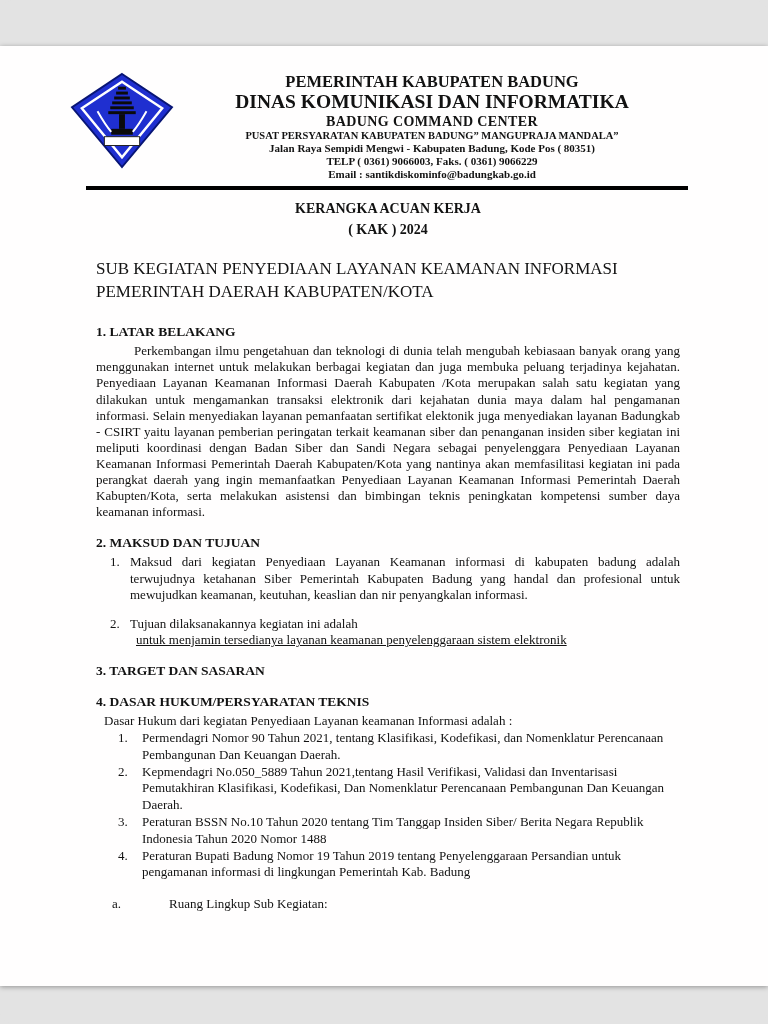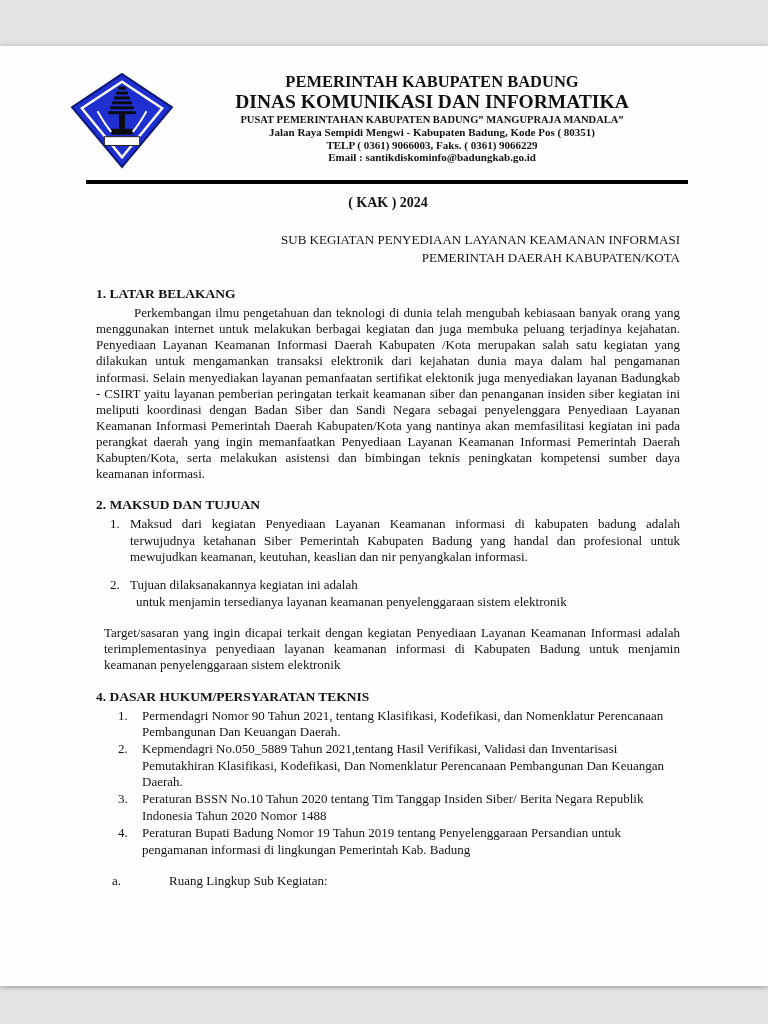--- a/index.html
+++ b/index.html
@@ -19,32 +19,32 @@
   .logo { position:absolute; left:-28px; top:0; width:108px; height:98px; }
   .lh-text { margin-left:88px; text-align:center; line-height:1.16; }
   .lh1 { font-weight:bold; font-size:16.5px; }
   .lh2 { font-weight:bold; font-size:19.5px; }
   .lh3 { font-weight:bold; font-size:14px; letter-spacing:.4px; }
   .lh4 { font-weight:bold; font-size:10.5px; }
   .lh5 { font-weight:bold; font-size:11px; }
   .rule { height:4px; background:#000; margin:6px -8px 0 -10px; border-bottom:1px solid #000; }
   
   .title-block { margin-top:8px; text-align:center; font-weight:bold; font-size:14px; line-height:1.5; }
-  .subject-block { margin-top:18px; text-align:right; font-size:13px; line-height:1.35; }
+  .subject-block { margin-top:18px; text-align:left; font-size:17px; line-height:1.35; }
   
   .sections { margin-top:20px; font-size:13px; }
   section { margin-top:15px; }
   h2 { font-size:13.5px; font-weight:bold; margin-bottom:3px; }
   .para { text-align:justify; line-height:1.24; }
   .indent-first { text-indent:38px; }
   .pad-l { padding-left:8px; }
   .li { display:flex; padding-left:14px; line-height:1.26; margin-top:2px; }
   .li .num { width:20px; flex:0 0 20px; }
   .li .txt { flex:1; text-align:justify; }
-  .li2-cont { padding-left:40px; line-height:1.26; }
+  .li2-cont { padding-left:40px; line-height:1.26;text-decoration:underline; }
   .law-li { display:flex; padding-left:22px; line-height:1.26; margin-top:1px; }
   .law-li .num { width:24px; flex:0 0 24px; }
   .law-li .txt { flex:1; }
   .scope-row { display:flex; padding-left:16px; line-height:1.3; margin-top:2px; }
   .scope-row .num { width:22px; flex:0 0 22px; }
   .scope-row .label { width:190px; flex:0 0 190px;text-align:right; }
   .scope-row .sep { width:16px; flex:0 0 16px; text-align:left; }
   .scope-row .val { width:345px; flex:0 0 345px; }
 </style>
 </head>
@@ -69,30 +69,32 @@
             <rect x="44" y="58" width="22" height="6"></rect>
           </g>
           <path d="M30,40 Q38,54 44,61" stroke="#ffffff" fill="none" stroke-width="2"></path>
           <path d="M80,40 Q72,54 66,61" stroke="#ffffff" fill="none" stroke-width="2"></path>
           <rect x="37" y="66" width="36" height="9" fill="#ffffff" stroke="#222222" stroke-width="1"></rect>
         </svg>
       </div>
       <div class="lh-text">
         <div class="lh1">PEMERINTAH KABUPATEN BADUNG</div>
         <div class="lh2">DINAS KOMUNIKASI DAN INFORMATIKA</div>
-        <div class="lh4">PUSAT PEMERINTAHAN KABUPATEN BADUNG” MANGUPRAJA MANDALA”</div>
+        <div class="lh3">BADUNG COMMAND CENTER</div>
+        <div class="lh4">PUSAT PERSYARATAN KABUPATEN BADUNG” MANGUPRAJA MANDALA”</div>
         <div class="lh5">Jalan Raya Sempidi Mengwi - Kabupaten Badung, Kode Pos ( 80351)</div>
         <div class="lh5">TELP ( 0361) 9066003, Faks. ( 0361) 9066229</div>
         <div class="lh5">Email : santikdiskominfo@badungkab.go.id</div>
       </div>
     </header>
 
     <div class="rule"></div>
 
     <div class="title-block">
+      <div>KERANGKA ACUAN KERJA</div>
       <div>( KAK )  2024</div>
     </div>
 
     <div class="subject-block">
       <div>SUB KEGIATAN  PENYEDIAAN LAYANAN KEAMANAN INFORMASI</div>
       <div>PEMERINTAH DAERAH KABUPATEN/KOTA</div>
     </div>
 
     <div class="sections">
 
@@ -108,25 +110,26 @@
           <span class="txt">Maksud dari kegiatan Penyediaan Layanan Keamanan informasi di kabupaten badung adalah terwujudnya ketahanan Siber Pemerintah Kabupaten Badung yang handal dan profesional untuk mewujudkan keamanan, keutuhan, keaslian dan nir penyangkalan informasi.</span>
         </div>
         <div class="li" style="margin-top:12px;">
           <span class="num">2.</span>
           <span class="txt">Tujuan dilaksanakannya kegiatan ini adalah</span>
         </div>
         <div class="li2-cont">untuk menjamin tersedianya layanan keamanan penyelenggaraan sistem elektronik</div>
       </section>
 
       <section>
-        <p class="para pad-l">Target/sasaran yang ingin dicapai terkait dengan kegiatan Penyediaan Layanan Keamanan Informasi adalah terimplementasinya penyediaan layanan keamanan informasi di Kabupaten Badung untuk menjamin keamanan penyelenggaraan sistem elektronik</p>
+        <h2>3.  TARGET DAN SASARAN</h2>
       </section>
 
       <section>
         <h2>4.  DASAR HUKUM/PERSYARATAN TEKNIS</h2>
+        <div class="pad-l">Dasar Hukum dari kegiatan Penyediaan Layanan keamanan Informasi adalah :</div>
         <div class="law-li">
           <span class="num">1.</span>
           <span class="txt">Permendagri Nomor 90 Tahun 2021, tentang Klasifikasi, Kodefikasi, dan Nomenklatur Perencanaan Pembangunan Dan Keuangan Daerah.</span>
         </div>
         <div class="law-li">
           <span class="num">2.</span>
           <span class="txt">Kepmendagri No.050_5889 Tahun 2021,tentang Hasil Verifikasi, Validasi dan Inventarisasi Pemutakhiran Klasifikasi, Kodefikasi, Dan Nomenklatur Perencanaan Pembangunan Dan Keuangan Daerah.</span>
         </div>
         <div class="law-li">
           <span class="num">3.</span>

